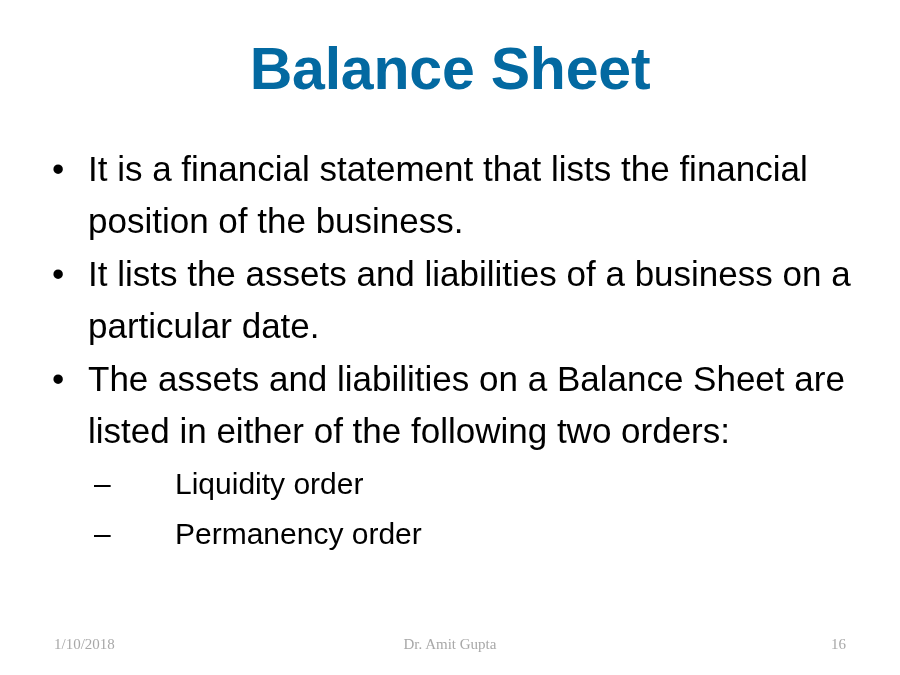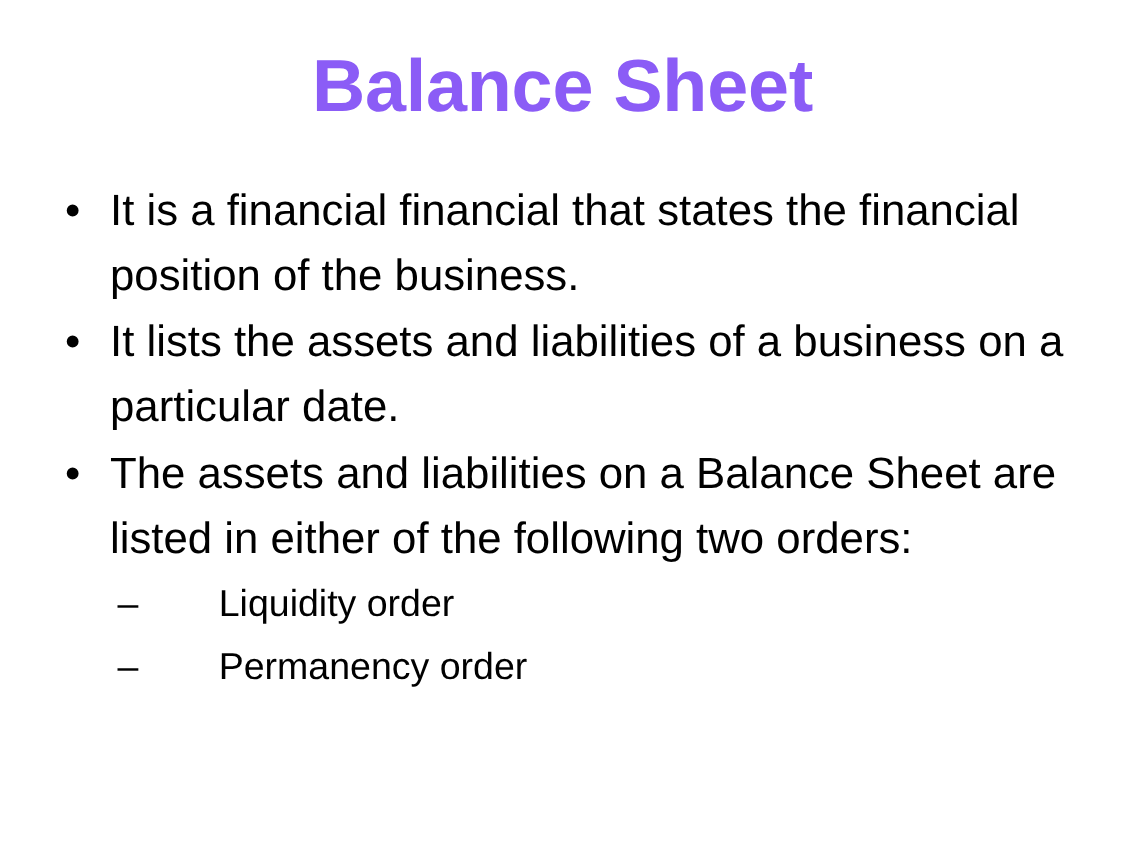--- a/index.html
+++ b/index.html
@@ -21,21 +21,21 @@
   
   #slide-title {
     position: absolute;
     left: 0;
     top: 38px;
     width: 900px;
     text-align: center;
     font-size: 59px;
     font-weight: bold;
     line-height: 1.08;
-    color: #8b5cf6;
+    color: #0369a1;
     letter-spacing: -0.2px;
   }
 
   
   #body-content {
     position: absolute;
     left: 48px;
     top: 143px;
     width: 818px;
   }
@@ -108,21 +108,21 @@
 <body>
 
 <div id="slide">
 
   <div id="slide-title">Balance Sheet</div>
 
   <div id="body-content">
 
     <div class="bullet-item">
       <span class="bullet-marker">•</span>
-      <span class="bullet-text">It is a financial financial that states the financial position of the business.</span>
+      <span class="bullet-text">It is a financial statement that lists the financial position of the business.</span>
     </div>
 
     <div class="bullet-item">
       <span class="bullet-marker">•</span>
       <span class="bullet-text">It lists the assets and liabilities of a business on a particular date.</span>
     </div>
 
     <div class="bullet-item">
       <span class="bullet-marker">•</span>
       <span class="bullet-text">The assets and liabilities on a Balance Sheet are listed in either of the following two orders:</span>
@@ -137,14 +137,19 @@
 
       <div class="subbullet-item">
         <span class="subbullet-marker">–</span>
         <span class="subbullet-text">Permanency order</span>
       </div>
 
     </div>
 
   </div>
 
+  <div id="slide-footer">
+    <div class="footer-cell" id="footer-date">1/10/2018</div>
+    <div class="footer-cell" id="footer-author">Dr. Amit Gupta</div>
+    <div class="footer-cell" id="footer-page">16</div>
+  </div>
 
 </div>
 
 </body></html>

